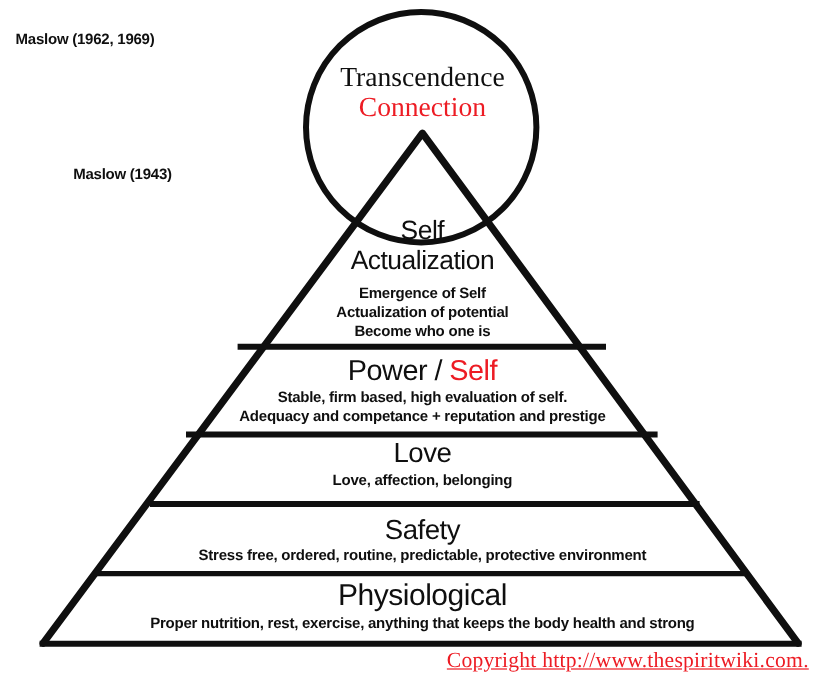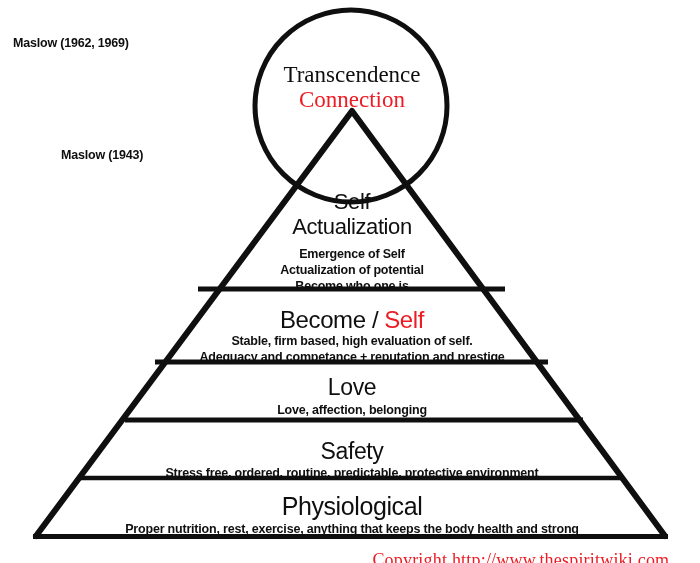--- a/index.html
+++ b/index.html
@@ -2,21 +2,21 @@
 <html style="--red: #ed1c24; --ink: #0f0f0f; --bg: #ffffff;"><head>
 <meta charset="utf-8">
 <style>
   html,body{margin:0;padding:0;background:#fff;}
   .stage{
     position:relative;width:700px;height:563px;background:var(--bg,#fff);
     font-family:"Liberation Sans",sans-serif;overflow:hidden;
     color:var(--ink,#0f0f0f);
   }
   .shapes{position:absolute;left:0;top:0;color:var(--ink,#0f0f0f);}
-  .txt{position:absolute;white-space:nowrap;margin-top:10px;}
+  .txt{position:absolute;white-space:nowrap;}
   .center{left:2px;width:700px;text-align:center;}
   .annot{font-size:12.5px;font-weight:600;letter-spacing:-0.2px;}
   .serif{font-family:"Liberation Serif",serif;}
   .red{color:var(--red,#ed1c24);}
   .t-transcendence{top:53px;font-size:23px;line-height:23px;}
   .t-connection{top:78px;font-size:23px;line-height:23px;}
   .lvl-title{letter-spacing:-0.4px;line-height:1em;}
   .t-self{top:181px;font-size:22px;}
   .t-actualization{top:206px;font-size:22px;}
   .desc{font-size:12.5px;font-weight:600;letter-spacing:-0.2px;line-height:15px;}
@@ -55,21 +55,21 @@
   <div class="txt center serif t-transcendence">Transcendence</div>
   <div class="txt center serif red t-connection">Connection</div>
 
   <div class="txt center lvl-title t-self">Self</div>
   <div class="txt center lvl-title t-actualization">Actualization</div>
   <div class="txt center desc d-sa1">Emergence of Self</div>
   <div class="txt center desc d-sa2">Actualization of potential</div>
   <div class="txt center desc d-sa3">Become who one is</div>
 
   <div class="txt center lvl-title t-esteem">
-    <span>Become /</span><span class="red">Self</span>
+    <span>Power /</span><span class="red">Self</span>
   </div>
   <div class="txt center desc d-es1">Stable, firm based, high evaluation of self.</div>
   <div class="txt center desc d-es2">Adequacy and competance + reputation and prestige</div>
 
   <div class="txt center lvl-title t-love">Love</div>
   <div class="txt center desc d-love">Love, affection, belonging</div>
 
   <div class="txt center lvl-title t-safety">Safety</div>
   <div class="txt center desc d-safety">Stress free, ordered, routine, predictable, protective environment</div>
 

